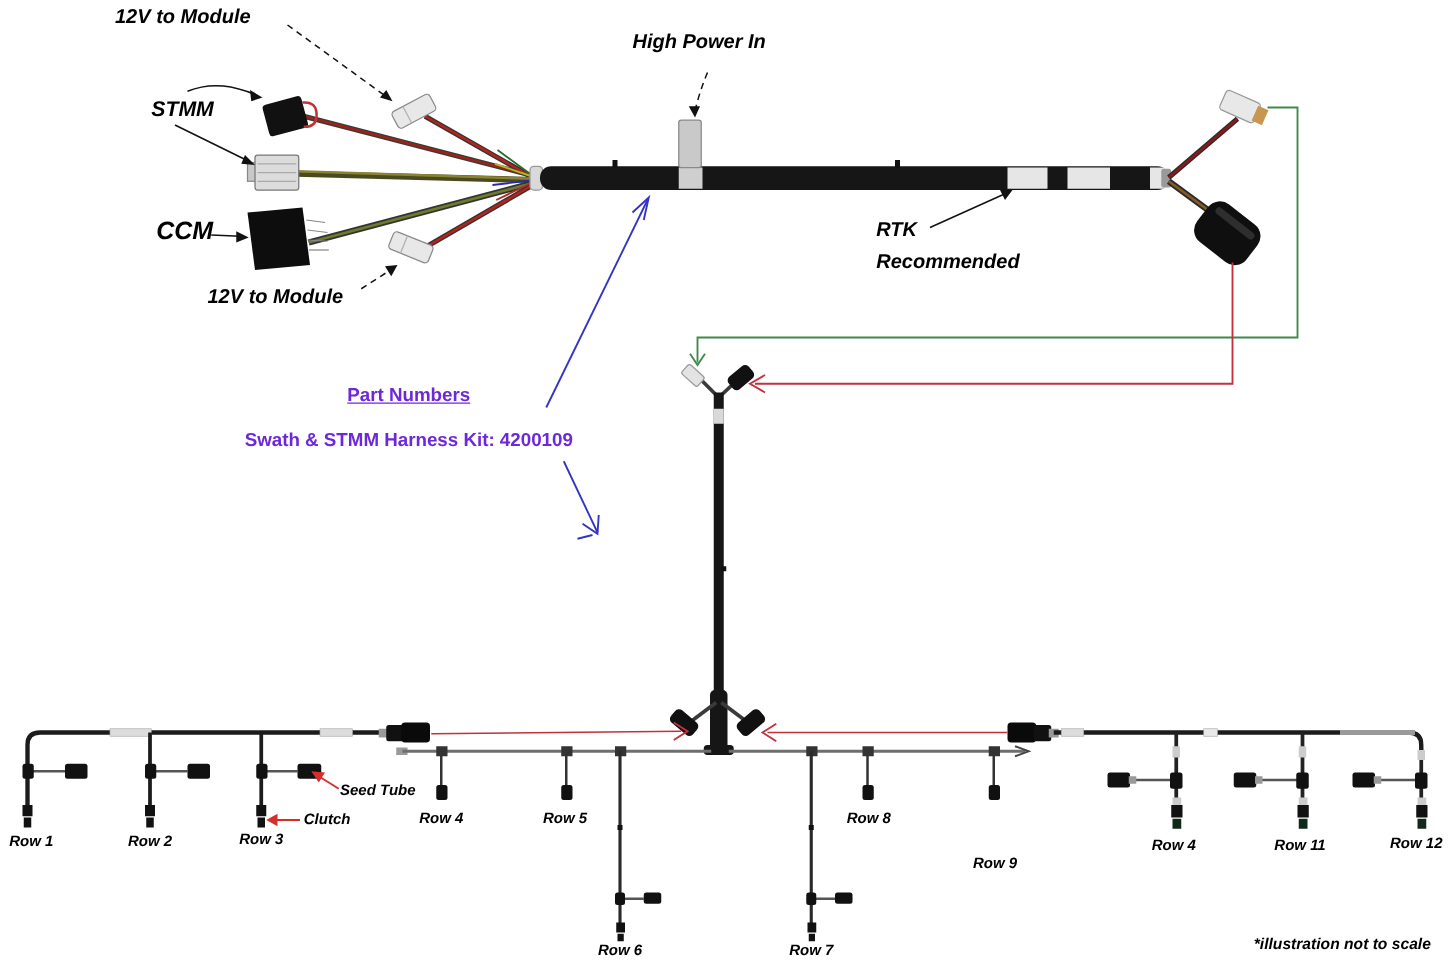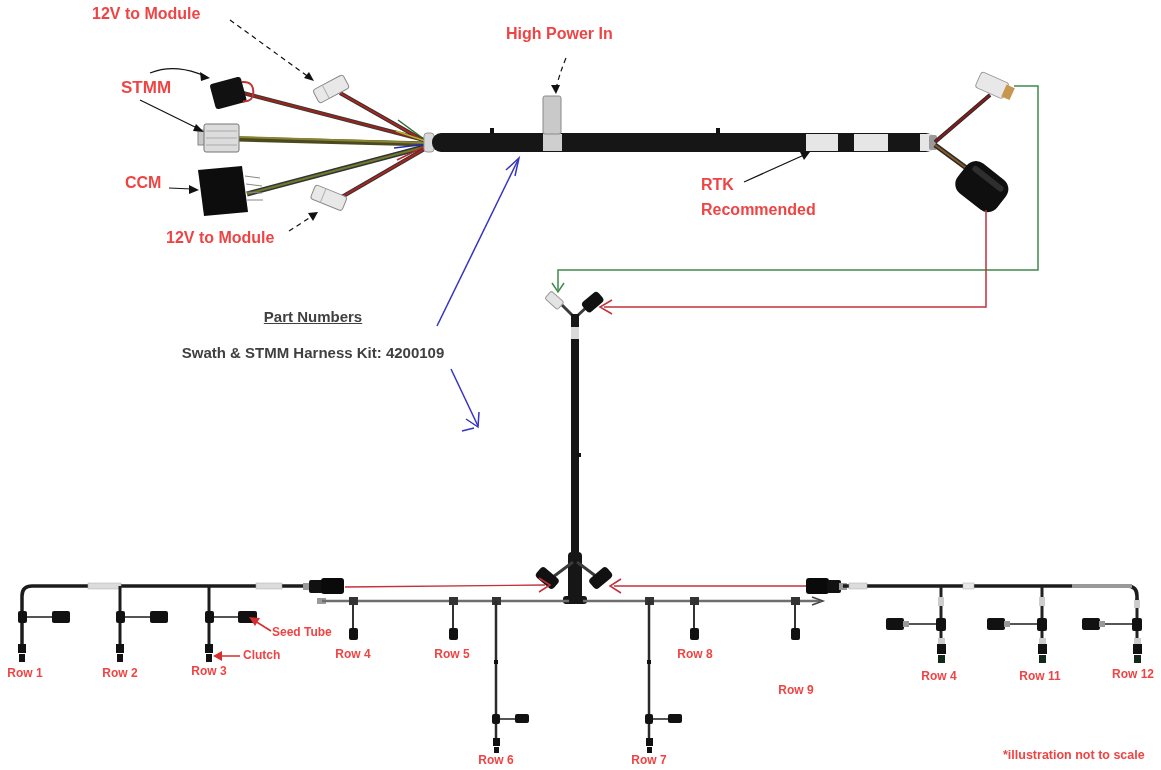--- a/index.html
+++ b/index.html
@@ -1,24 +1,24 @@
 <!DOCTYPE html>
 <html><head>
 <meta charset="utf-8">
 <style>
   html,body{margin:0;padding:0;background:#ffffff;}
   .canvas{position:relative;width:1161px;height:770px;background:#ffffff;overflow:hidden;
           font-family:"Liberation Sans",sans-serif;}
   .canvas svg{position:absolute;left:0;top:0;}
-  .lbl{position:absolute;font-weight:bold;color:#ef4444;white-space:nowrap;line-height:1.1;}
+  .lbl{position:absolute;font-weight:bold;color:#000000;white-space:nowrap;line-height:1.1;font-style:italic;}
   .lbl-lg{font-size:16px;}
   .lbl-row{font-size:12px;transform:translateX(-50%);}
   .lbl-sm{font-size:12px;}
-  .pn-block{position:absolute;left:168px;top:308px;width:290px;text-align:center;
-            color:#404040;font-weight:bold;font-size:15px;line-height:17.5px;}
+  .pn-block{position:absolute;left:182px;top:308px;width:290px;text-align:center;
+            color:#6d28d9;font-weight:bold;font-size:15px;line-height:17.5px;}
   .pn-title{text-decoration:underline;display:inline-block;margin-bottom:1px;}
   .rtk{line-height:25px;}
 </style>
 </head>
 <body>
 
 <div class="canvas">
 
 <svg width="1161" height="770" viewBox="0 0 1161 770">
 
@@ -274,21 +274,21 @@
     <rect x="1082" y="618" width="18" height="12" rx="2" fill="#111"></rect>
     <rect x="1099" y="621" width="6" height="6" fill="#999"></rect>
     <rect x="1134" y="638" width="7" height="6" fill="#cccccc"></rect>
     <rect x="1133" y="644" width="9" height="10" fill="#111"></rect>
     <rect x="1134" y="655" width="7" height="8" fill="#12281a"></rect>
   </g>
 </svg>
 
 <div class="lbl lbl-lg" style="left:92px;top:5px;">12V to Module</div>
 <div class="lbl" style="left:121px;top:79px;font-size:17px;">STMM</div>
-<div class="lbl" style="left:125px;top:174px;font-size:16px;">CCM</div>
+<div class="lbl" style="left:125px;top:174px;font-size:20px;">CCM</div>
 <div class="lbl lbl-lg" style="left:166px;top:229px;">12V to Module</div>
 <div class="lbl lbl-lg" style="left:506px;top:25px;">High Power In</div>
 <div class="lbl lbl-lg rtk" style="left:701px;top:172px;">
   <span style="display:block;">RTK</span>
   <span style="display:block;">Recommended</span>
 </div>
 
 <div class="pn-block">
   <span class="pn-title">Part Numbers</span><br>
   <br>

